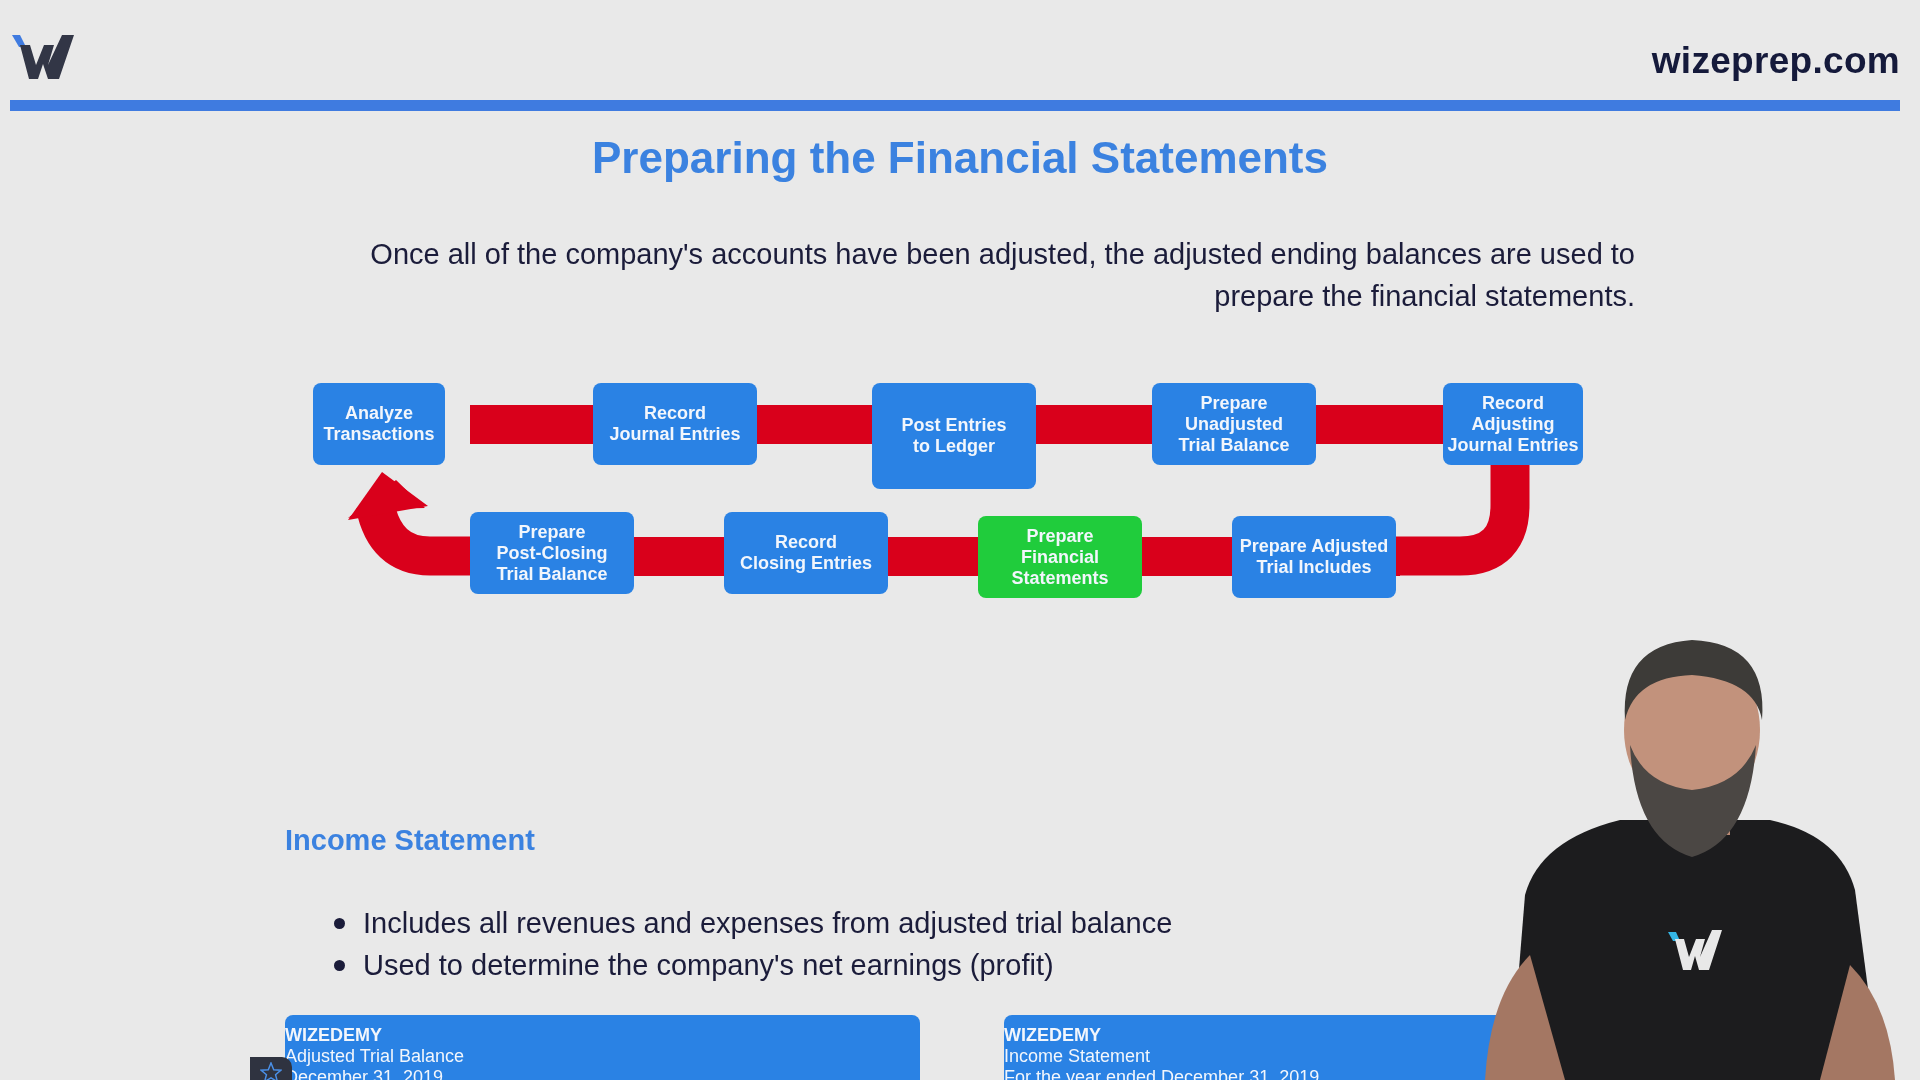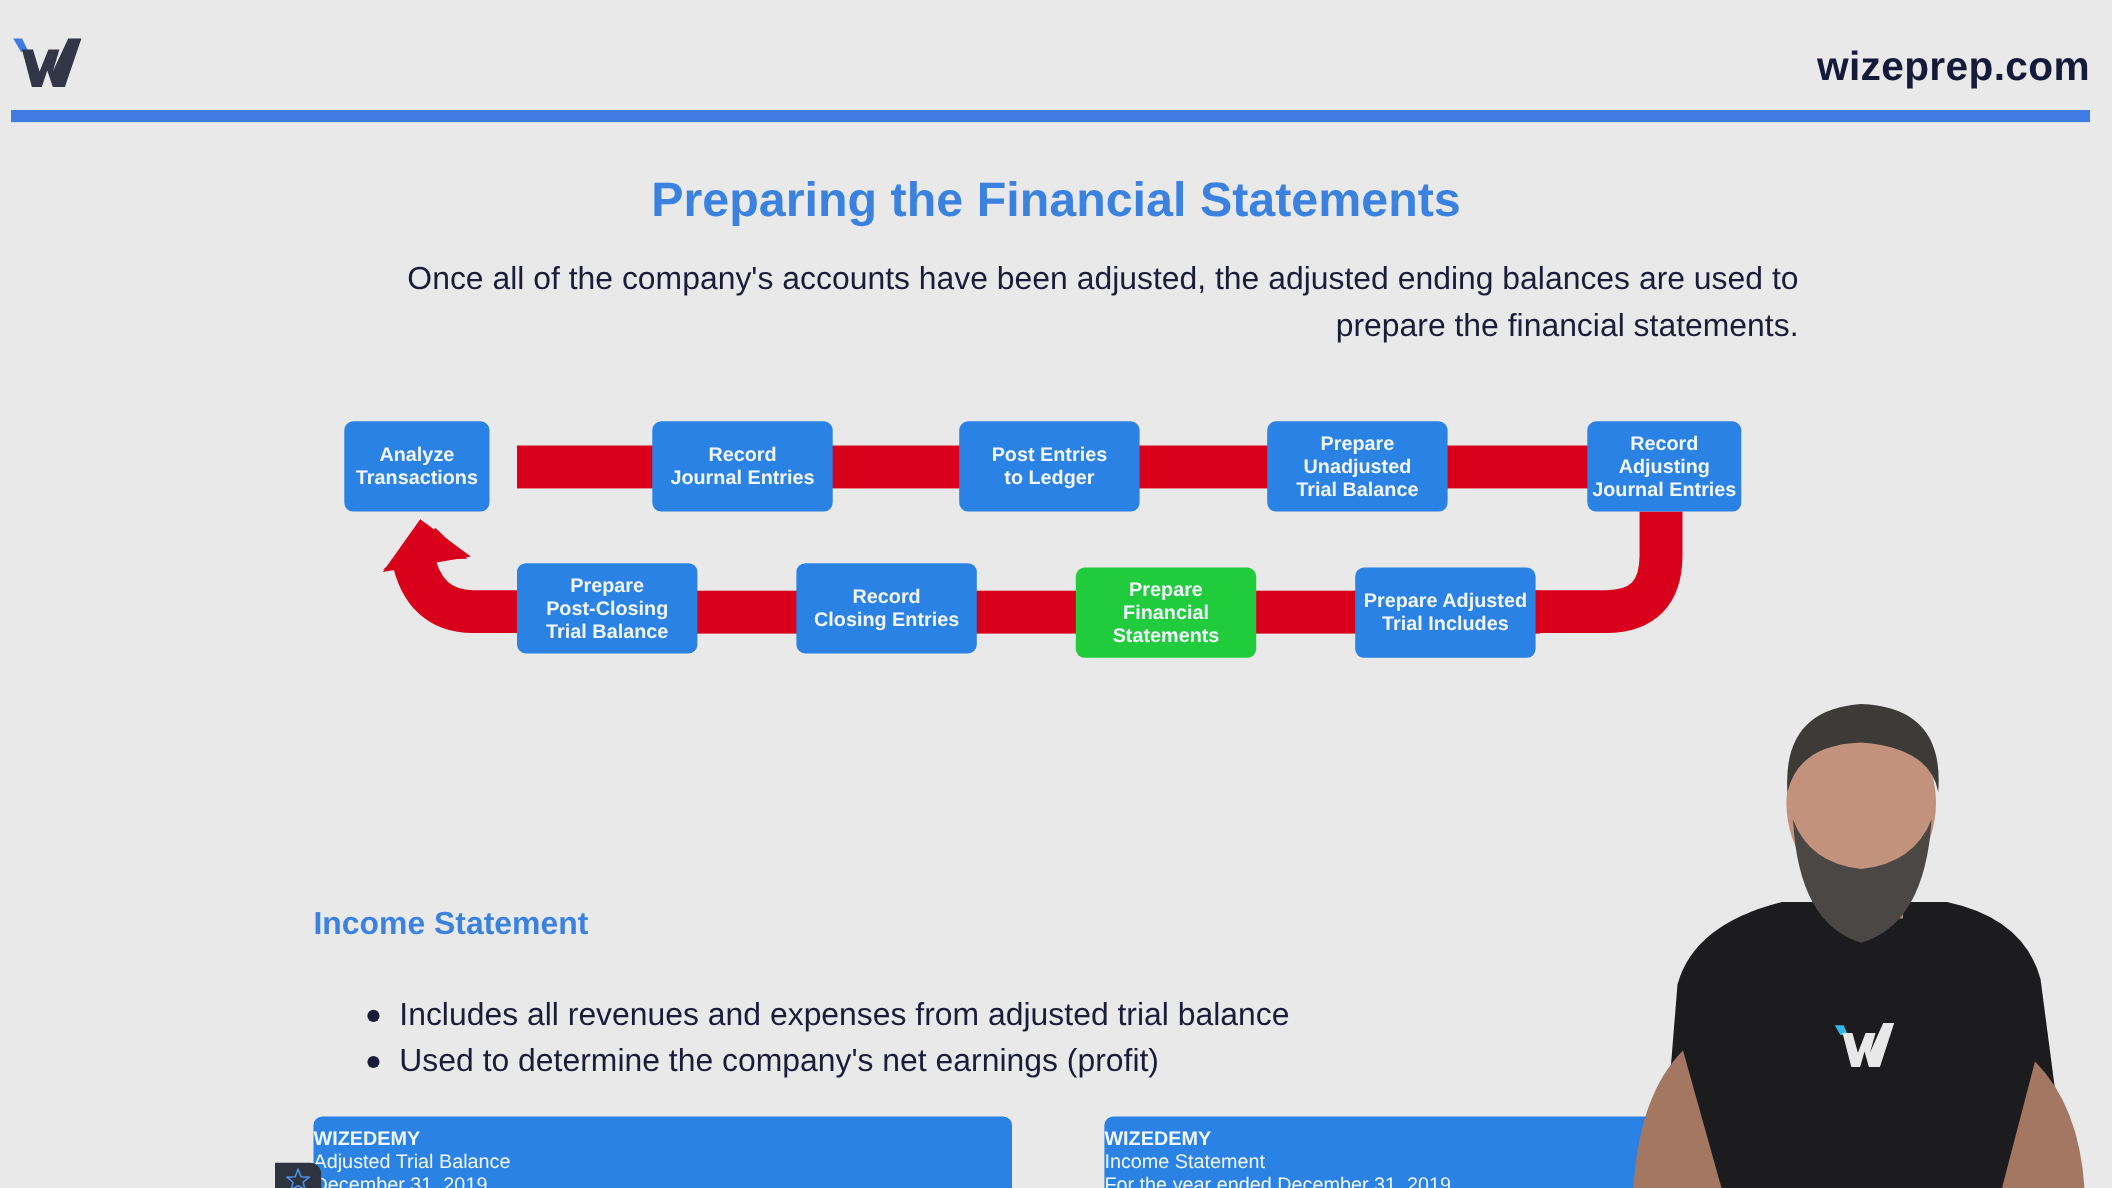--- a/index.html
+++ b/index.html
@@ -6,21 +6,21 @@
   body {
     width:1920px; height:1080px; overflow:hidden; position:relative;
     background:#e9e9e9;
     font-family:"Liberation Sans", "DejaVu Sans", sans-serif;
     color:#1b1c3a;
   }
   .abs { position:absolute; }
   .logo { left:12px; top:33px; width:68px; height:50px; }
   .site { right:20px; top:40px; font-size:37px; font-weight:bold; color:#151a3b; letter-spacing:0.3px; }
   .rule { left:10px; top:100px; width:1890px; height:11px; background:#3f7be0; }
-  .title { left:0; top:133px; width:1920px; text-align:center; font-size:44px; font-weight:bold; color:#3b82e0;margin-top:24px; }
+  .title { left:0; top:133px; width:1920px; text-align:center; font-size:44px; font-weight:bold; color:#3b82e0; }
   .para { left:285px; top:233px; width:1350px; font-size:29px; line-height:42px; color:#1b1c3a;text-align:right; }
 
   .diagram { left:0; top:0; width:1920px; height:1080px; }
   .box {
     position:absolute; background:#2a82e4; color:#f2f6fc; border-radius:8px;
     display:flex; align-items:center; justify-content:center; text-align:center;
     font-size:18px; font-weight:bold; line-height:21px; box-sizing:border-box; padding:0 4px;
   }
   .box.green { background:#20cc3c; }
   .box span { white-space:pre-line; }
@@ -67,21 +67,21 @@
   </svg>
 
   <div class="box" style="left:313px;top:383px;width:132px;height:82px;">
       <span>Analyze
 Transactions</span>
     </div>
   <div class="box" style="left:593px;top:383px;width:164px;height:82px;">
       <span>Record
 Journal Entries</span>
     </div>
-  <div class="box" style="left:872px;top:383px;width:164px;height:82px;">
+  <div class="box" style="left:872px;top:383px;width:164px;height:106px;">
       <span>Post Entries
 to Ledger</span>
     </div>
   <div class="box" style="left:1152px;top:383px;width:164px;height:82px;">
       <span>Prepare
 Unadjusted
 Trial Balance</span>
     </div>
   <div class="box" style="left:1443px;top:383px;width:140px;height:82px;">
       <span>Record Adjusting

